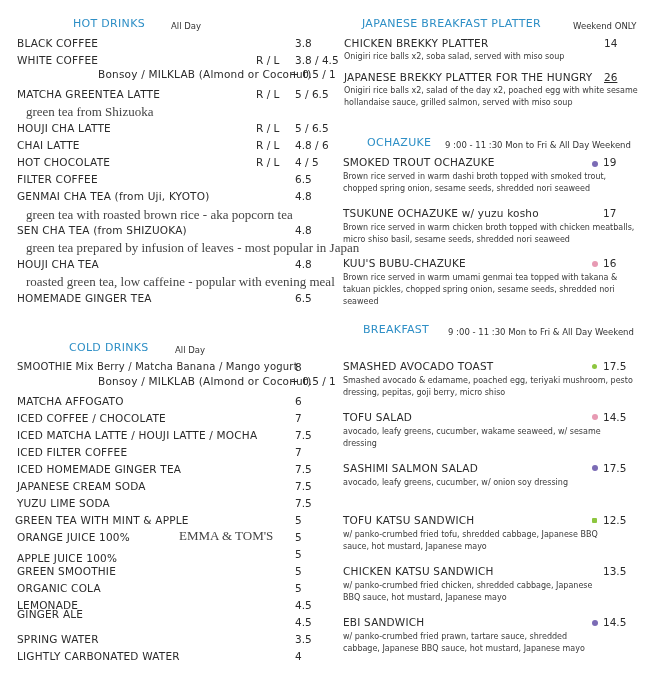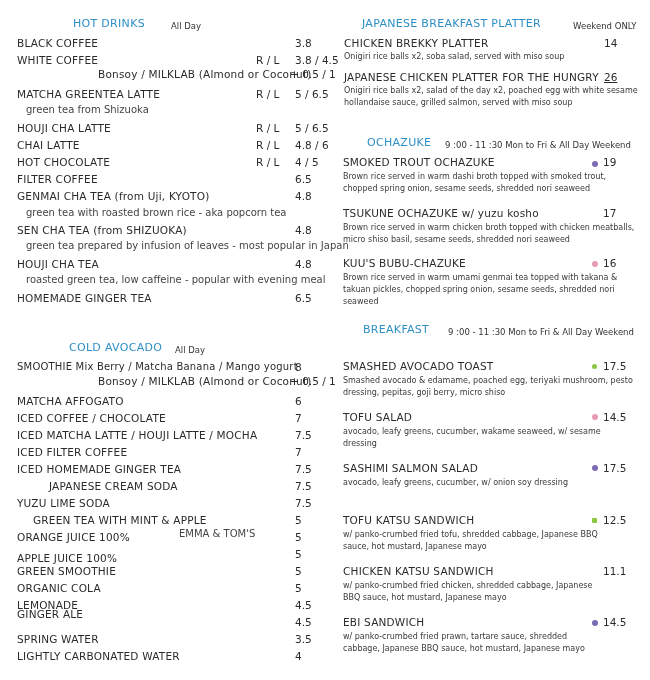--- a/index.html
+++ b/index.html
@@ -8,21 +8,21 @@
   .col { position: absolute; top: 0; }
   .left { left: 0; width: 330px; }
   .right { left: 330px; width: 320px; }
   .abs { position: absolute; white-space: nowrap; }
   .sec-title { font-family: "DejaVu Sans", sans-serif; font-size: 11px; color: #2e8fc6; letter-spacing: 0.3px; }
   .sec-note { font-size: 8.5px; color: #333; }
   .item { font-size: 10.5px; color: #2b2b2b; letter-spacing: 0.2px; }
   .price { font-size: 10.5px; color: #2b2b2b; }
   .size { font-size: 10.5px; color: #2b2b2b; }
   .rdesc { font-size: 8px; color: #3a3a3a; line-height: 12px; white-space: normal; width: 300px; }
-  .small { font-size: 10px; color: #444; }
+  .small { font-size: 13px; color: #444; font-family: Liberation Serif, serif; }
   .dot { display: inline-block; width: 6px; height: 6px; border-radius: 50%; position: absolute; }
 </style>
 </head>
 <body>
 
 <div class="col left">
 
   <div class="abs sec-title" style="left:73px;top:17px;">HOT DRINKS</div>
   <div class="abs sec-note" style="left:171px;top:21px;">All Day</div>
 
@@ -64,21 +64,21 @@
   <div class="abs price" style="left:295px;top:224px;">4.8</div>
   <div class="abs small" style="left:26px;top:240px;">green tea prepared by infusion of leaves - most popular in Japan</div>
 
   <div class="abs item" style="left:17px;top:258px;">HOUJI CHA TEA</div>
   <div class="abs price" style="left:295px;top:258px;">4.8</div>
   <div class="abs small" style="left:26px;top:274px;">roasted green tea, low caffeine - popular with evening meal</div>
 
   <div class="abs item" style="left:17px;top:292px;">HOMEMADE GINGER TEA</div>
   <div class="abs price" style="left:295px;top:292px;">6.5</div>
 
-  <div class="abs sec-title" style="left:69px;top:341px;">COLD AVOCADO</div>
+  <div class="abs sec-title" style="left:69px;top:341px;">COLD DRINKS</div>
   <div class="abs sec-note" style="left:175px;top:345px;">All Day</div>
 
   <div class="abs item" style="left:17px;top:361px;font-size:10px;">SMOOTHIE Mix Berry / Matcha Banana / Mango yogurt</div>
   <div class="abs price" style="left:295px;top:361px;">8</div>
 
   <div class="abs item" style="left:98px;top:375px;">Bonsoy / MILKLAB (Almond or Coconut)</div>
   <div class="abs price" style="left:290px;top:375px;">+ 0.5 / 1</div>
 
   <div class="abs item" style="left:17px;top:395px;">MATCHA AFFOGATO</div>
   <div class="abs price" style="left:295px;top:395px;">6</div>
@@ -88,27 +88,27 @@
 
   <div class="abs item" style="left:17px;top:429px;">ICED MATCHA LATTE / HOUJI LATTE / MOCHA</div>
   <div class="abs price" style="left:295px;top:429px;">7.5</div>
 
   <div class="abs item" style="left:17px;top:446px;">ICED FILTER COFFEE</div>
   <div class="abs price" style="left:295px;top:446px;">7</div>
 
   <div class="abs item" style="left:17px;top:463px;">ICED HOMEMADE GINGER TEA</div>
   <div class="abs price" style="left:295px;top:463px;">7.5</div>
 
-  <div class="abs item" style="left:17px;top:480px;margin-left:32px;">JAPANESE CREAM SODA</div>
+  <div class="abs item" style="left:17px;top:480px;">JAPANESE CREAM SODA</div>
   <div class="abs price" style="left:295px;top:480px;">7.5</div>
 
   <div class="abs item" style="left:17px;top:497px;">YUZU LIME SODA</div>
   <div class="abs price" style="left:295px;top:497px;">7.5</div>
 
-  <div class="abs item" style="left:33px;top:514px;">GREEN TEA WITH MINT &amp; APPLE</div>
+  <div class="abs item" style="left:15px;top:514px;">GREEN TEA WITH MINT &amp; APPLE</div>
   <div class="abs small" style="left:179px;top:517px;margin-top:11px;">EMMA &amp; TOM'S</div>
   <div class="abs price" style="left:295px;top:514px;">5</div>
 
   <div class="abs item" style="left:17px;top:531px;">ORANGE JUICE 100%</div>
   <div class="abs price" style="left:295px;top:531px;">5</div>
 
   <div class="abs item" style="left:17px;top:552px;">APPLE JUICE 100%</div>
   <div class="abs price" style="left:295px;top:548px;">5</div>
 
   <div class="abs item" style="left:17px;top:565px;">GREEN SMOOTHIE</div>
@@ -132,21 +132,21 @@
 
 <div class="col right">
 
   <div class="abs sec-title" style="left:32px;top:17px;">JAPANESE BREAKFAST PLATTER</div>
   <div class="abs sec-note" style="left:243px;top:21px;">Weekend ONLY</div>
 
   <div class="abs item" style="left:14px;top:37px;">CHICKEN BREKKY PLATTER</div>
   <div class="abs price" style="left:274px;top:37px;">14</div>
   <div class="abs rdesc" style="left:14px;top:51px;">Onigiri rice balls x2, soba salad, served with miso soup</div>
 
-  <div class="abs item" style="left:14px;top:71px;">JAPANESE CHICKEN PLATTER FOR THE HUNGRY</div>
+  <div class="abs item" style="left:14px;top:71px;">JAPANESE BREKKY PLATTER FOR THE HUNGRY</div>
   <div class="abs price" style="left:274px;top:71px;text-decoration:underline;">26</div>
   <div class="abs rdesc" style="left:14px;top:85px;">Onigiri rice balls x2, salad of the day x2, poached egg with white sesame hollandaise sauce, grilled salmon,  served with miso soup</div>
 
   <div class="abs sec-title" style="left:37px;top:136px;">OCHAZUKE</div>
   <div class="abs sec-note" style="left:115px;top:140px;">9 :00 - 11 :30 Mon to Fri &amp; All Day Weekend</div>
 
   <div class="abs item" style="left:13px;top:156px;">SMOKED TROUT OCHAZUKE</div>
   <span class="dot" style="left:262px;top:161px;background:#7b6bb5;"></span>
   <div class="abs price" style="left:273px;top:156px;">19</div>
   <div class="abs rdesc" style="left:13px;top:171px;">Brown rice served in warm dashi broth topped with smoked trout, chopped spring onion, sesame seeds, shredded nori seaweed</div>
@@ -177,20 +177,20 @@
   <span class="dot" style="left:262px;top:465px;background:#7b6bb5;"></span>
   <div class="abs price" style="left:273px;top:462px;">17.5</div>
   <div class="abs rdesc" style="left:13px;top:477px;">avocado, leafy greens, cucumber, w/ onion soy dressing</div>
 
   <div class="abs item" style="left:13px;top:514px;">TOFU KATSU SANDWICH</div>
   <span class="dot" style="left:262px;top:518px;background:#8dc63f;width:5px;height:5px;border-radius:1px;"></span>
   <div class="abs price" style="left:273px;top:514px;">12.5</div>
   <div class="abs rdesc" style="left:13px;top:529px;width:255px;">w/ panko-crumbed fried tofu,  shredded cabbage, Japanese BBQ sauce, hot mustard, Japanese mayo</div>
 
   <div class="abs item" style="left:13px;top:565px;">CHICKEN KATSU SANDWICH</div>
-  <div class="abs price" style="left:273px;top:565px;">11.1</div>
+  <div class="abs price" style="left:273px;top:565px;">13.5</div>
   <div class="abs rdesc" style="left:13px;top:580px;width:265px;">w/ panko-crumbed fried chicken,  shredded cabbage, Japanese BBQ sauce, hot mustard, Japanese mayo</div>
 
   <div class="abs item" style="left:13px;top:616px;">EBI SANDWICH</div>
   <span class="dot" style="left:262px;top:620px;background:#7b6bb5;"></span>
   <div class="abs price" style="left:273px;top:616px;">14.5</div>
   <div class="abs rdesc" style="left:13px;top:631px;width:255px;">w/ panko-crumbed fried prawn, tartare sauce, shredded cabbage, Japanese BBQ sauce, hot mustard, Japanese mayo</div>
 </div>
 
 </body></html>

